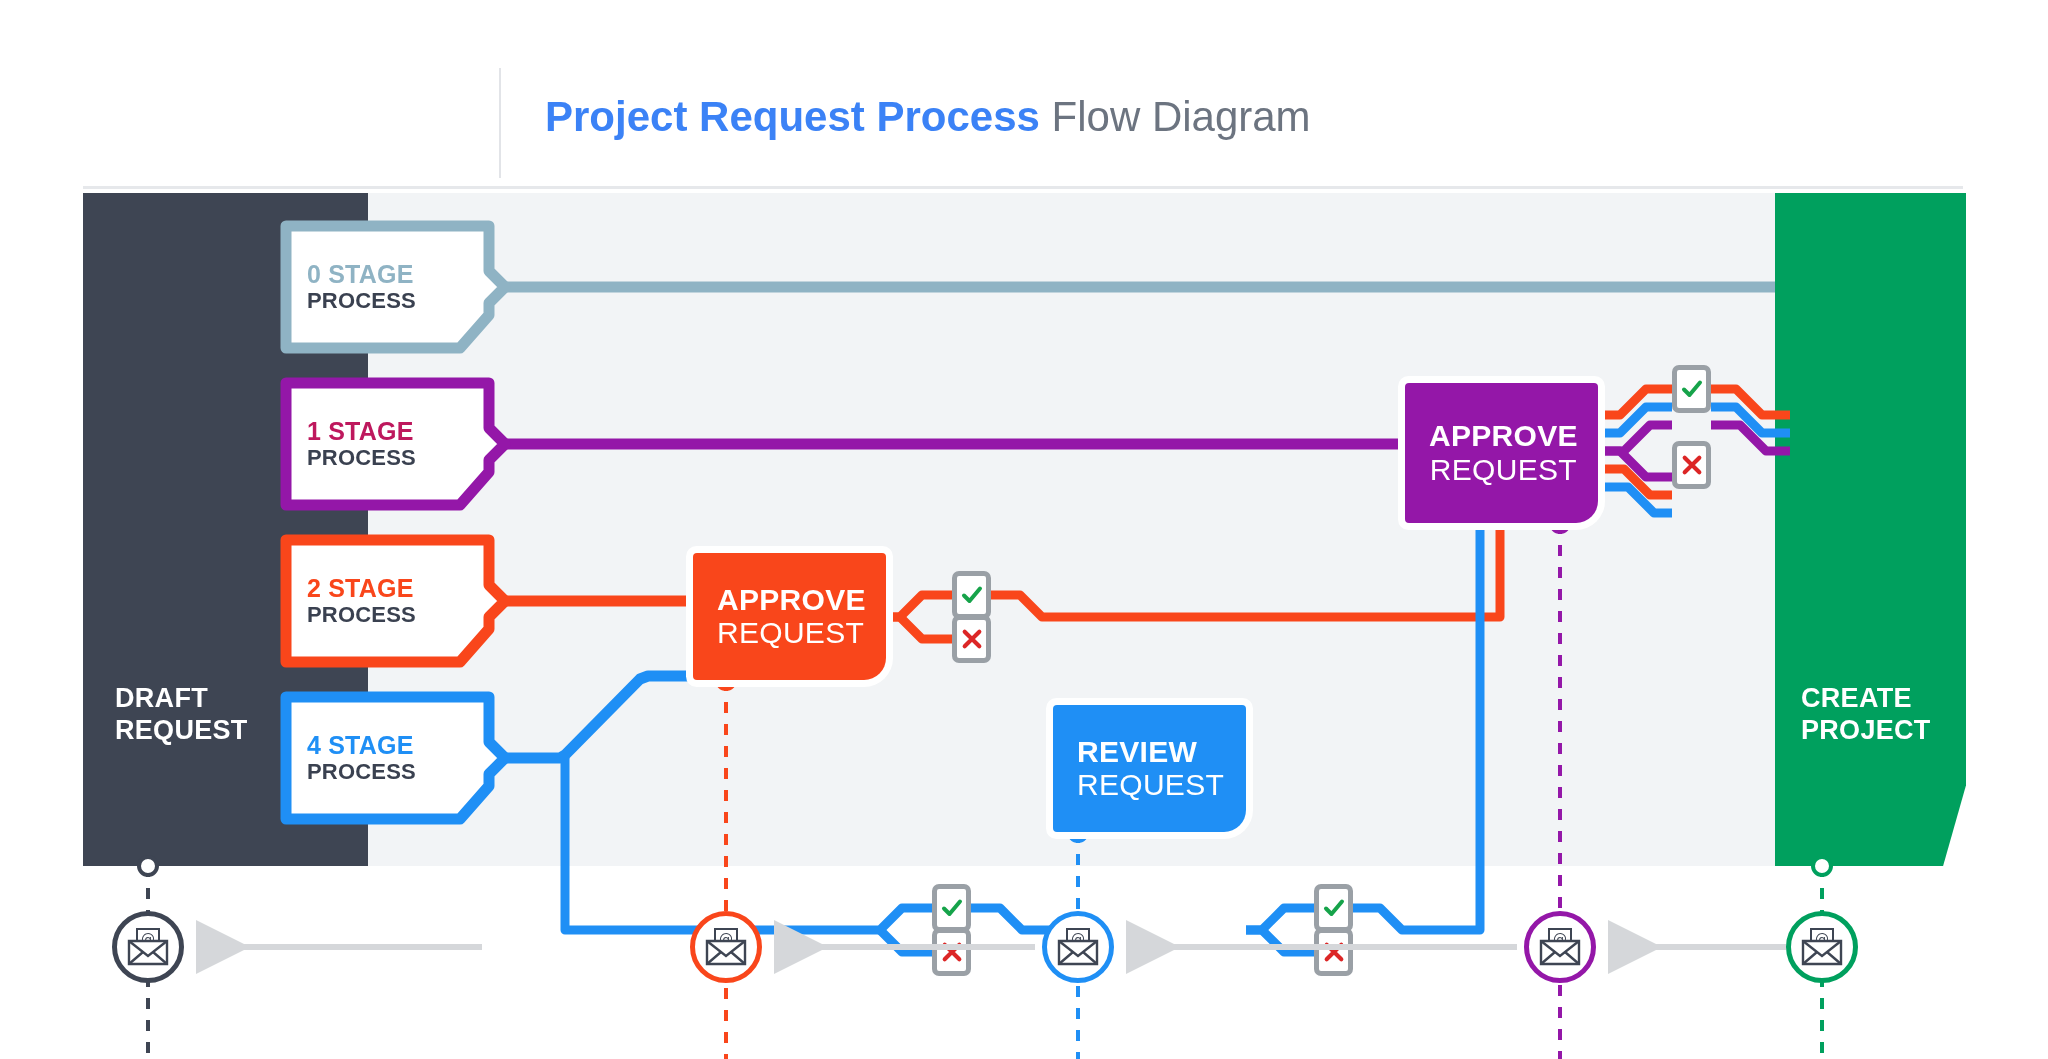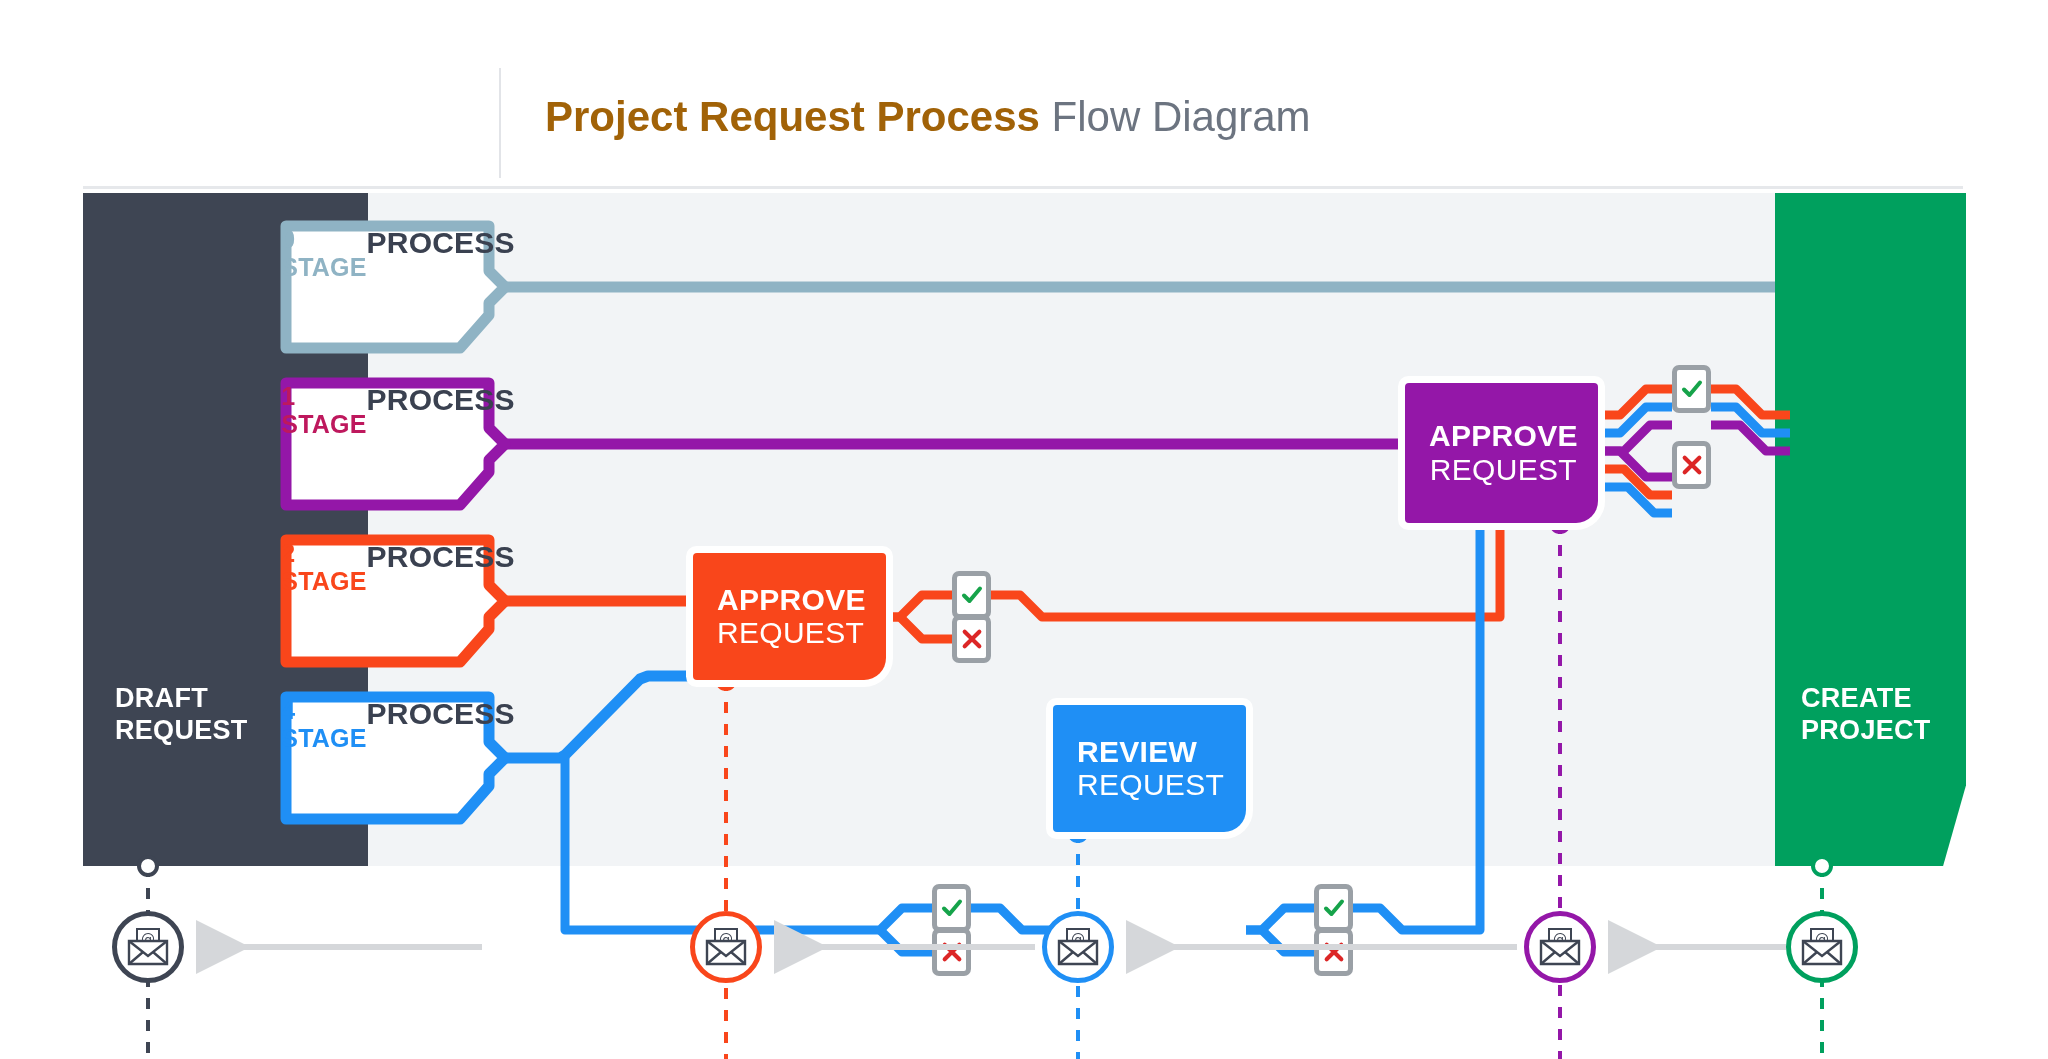--- a/index.html
+++ b/index.html
@@ -10,44 +10,44 @@
   
   #header{position:absolute;left:0;top:0;width:2048px;height:180px;}
   #logo{position:absolute;left:83px;top:92px;font-size:47px;font-weight:bold;
         letter-spacing:-1px;white-space:nowrap;line-height:1;}
   #logo .bw{color:#1F5DA0;}
   #logo .n365{background:linear-gradient(100deg,#2E7DD1 0%,#7A3EBF 28%,#B02BA8 52%,#E8366F 76%,#F9A01B 100%);
        -webkit-background-clip:text;background-clip:text;color:transparent;
        -webkit-text-fill-color:transparent;}
   #hdr-divider{position:absolute;left:499px;top:68px;width:2px;height:110px;background:#e2e4e8;}
   #title{position:absolute;left:545px;top:96px;font-size:42px;line-height:1;white-space:nowrap;}
-  #title .strong{color:#a16207;font-weight:bold;}
+  #title .strong{color:#3b82f6;font-weight:bold;}
   #title .light{color:#6C7480;font-weight:normal;text-align:right;}
   #hdr-rule{position:absolute;left:83px;top:186px;width:1880px;height:3px;background:#e6e8eb;}
 
   
   #canvas{position:absolute;left:0;top:193px;width:2048px;height:700px;}
   #bg-panel{position:absolute;left:368px;top:0;width:1407px;height:673px;background:#f2f4f6;}
   #left-panel{position:absolute;left:83px;top:0;width:285px;height:673px;background:#3E4553;}
   #right-panel{position:absolute;left:1775px;top:0;width:191px;height:673px;background:#00A05E;
      clip-path:polygon(0 0,100% 0,100% 88%,88% 100%,0 100%);}
   .panel-label{position:absolute;color:#ffffff;font-size:27px;font-weight:bold;line-height:1.18;
      letter-spacing:.3px;}
   #draft-label{left:115px;top:490px;}
   #create-label{left:1801px;top:490px;}
 
   
   #wires{position:absolute;left:0;top:0;width:2048px;height:700px;overflow:visible;}
 
   
   .stage{position:absolute;width:203px;height:122px;background:#ffffff;box-sizing:border-box;}
-  .stage .inner{position:absolute;inset:0;display:flex;
+  .stage .inner{position:absolute;inset:0;display:flex;flex-direction:column;
      justify-content:center;padding-left:21px;box-sizing:border-box;}
   .stage .s-top{font-size:25px;font-weight:bold;line-height:1.1;letter-spacing:.2px;}
-  .stage .s-bot{font-size:30px;font-weight:bold;color:#3A4150;line-height:1.1;letter-spacing:.2px;text-align:center;}
+  .stage .s-bot{font-size:22px;font-weight:bold;color:#3A4150;line-height:1.1;letter-spacing:.2px;}
   #stage0{left:286px;top:33px;}
   #stage1{left:286px;top:190px;}
   #stage2{left:286px;top:347px;}
   #stage3{left:286px;top:504px;}
 
   
   .abox{position:absolute;box-sizing:border-box;border-radius:4px 4px 22px 4px;
         box-shadow:0 0 0 7px #ffffff;}
   .abox .txt{position:absolute;left:24px;top:50%;transform:translateY(-50%);color:#fff;line-height:1.12;}
   .abox .t1{font-size:30px;font-weight:bold;letter-spacing:.3px;}

